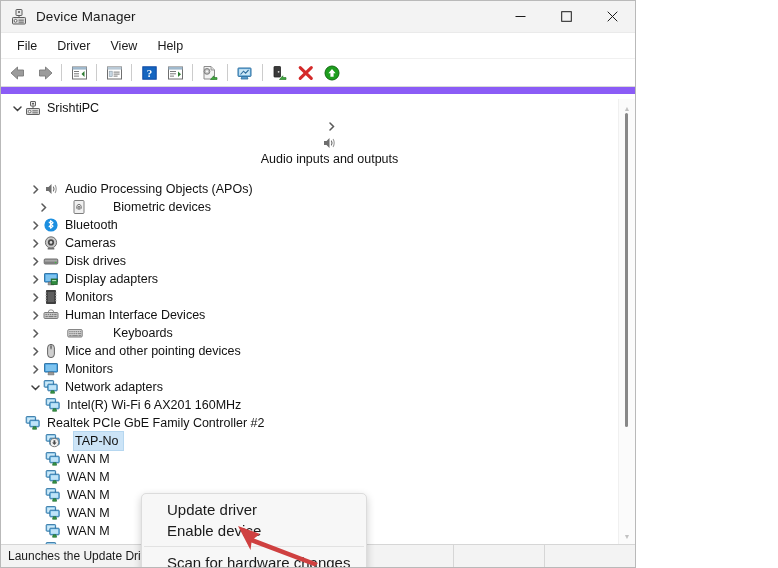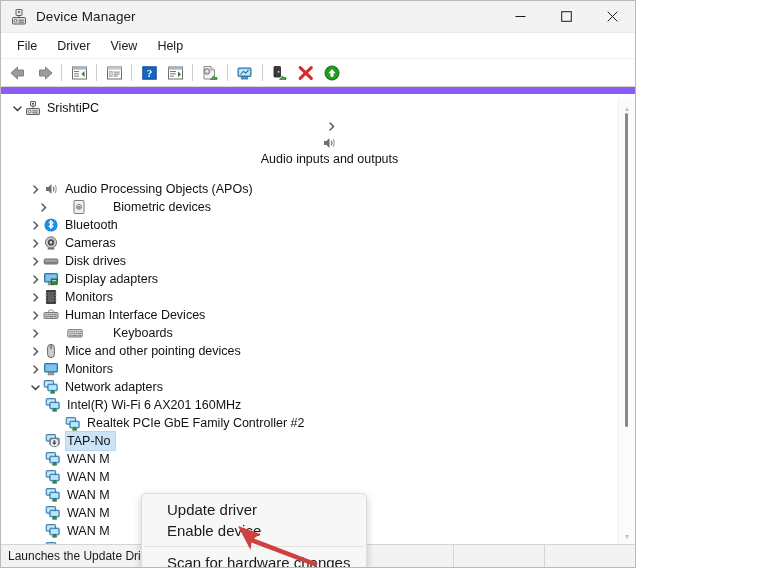--- a/index.html
+++ b/index.html
@@ -649,32 +649,32 @@
         <svg class="node-icon" viewBox="0 0 16 16">
           <rect x="1.2" y="1.6" width="9.4" height="6.6" rx="0.7" fill="#7dc2ea" stroke="#2a6e9e" stroke-width="0.9"></rect>
           <rect x="2.2" y="2.6" width="7.4" height="4.6" fill="#cce9f8"></rect>
           <rect x="4.8" y="5.2" width="9.4" height="6.6" rx="0.7" fill="#5fb0e3" stroke="#2a6e9e" stroke-width="0.9"></rect>
           <rect x="5.8" y="6.2" width="7.4" height="4.6" fill="#bfe3f7"></rect>
           <path d="M8.2 11.8 L7.6 14.2 H11.6 L11 11.8 Z" fill="#3a9a4a" stroke="#1f6b2c" stroke-width="0.7"></path>
         </svg>
         <span class="row-label-box">Intel(R) Wi-Fi 6 AX201 160MHz</span>
       </div>
 
-      <div class="tree-row" style="padding-left:64px;align-items:flex-end;">
+      <div class="tree-row" style="padding-left:24px;">
         <svg class="node-icon" viewBox="0 0 16 16">
           <rect x="1.2" y="1.6" width="9.4" height="6.6" rx="0.7" fill="#7dc2ea" stroke="#2a6e9e" stroke-width="0.9"></rect>
           <rect x="2.2" y="2.6" width="7.4" height="4.6" fill="#cce9f8"></rect>
           <rect x="4.8" y="5.2" width="9.4" height="6.6" rx="0.7" fill="#5fb0e3" stroke="#2a6e9e" stroke-width="0.9"></rect>
           <rect x="5.8" y="6.2" width="7.4" height="4.6" fill="#bfe3f7"></rect>
           <path d="M8.2 11.8 L7.6 14.2 H11.6 L11 11.8 Z" fill="#3a9a4a" stroke="#1f6b2c" stroke-width="0.7"></path>
         </svg>
         <span class="row-label-box">Realtek PCIe GbE Family Controller #2</span>
       </div>
 
-      <div class="tree-row selected" style="padding-left:44px;">
+      <div class="tree-row selected" style="padding-left:44px;gap:8px;">
         <svg class="node-icon" viewBox="0 0 16 16">
           <rect x="1.2" y="1.6" width="9.4" height="6.6" rx="0.7" fill="#7dc2ea" stroke="#2a6e9e" stroke-width="0.9"></rect>
           <rect x="2.2" y="2.6" width="7.4" height="4.6" fill="#cce9f8"></rect>
           <rect x="4.8" y="5.2" width="9.4" height="6.6" rx="0.7" fill="#5fb0e3" stroke="#2a6e9e" stroke-width="0.9"></rect>
           <rect x="5.8" y="6.2" width="7.4" height="4.6" fill="#bfe3f7"></rect>
           <circle cx="9.4" cy="9.6" r="4.1" fill="#f2f2f2" stroke="#6e6e6e" stroke-width="0.9"></circle>
           <path d="M9.4 7.1 L11.7 9.7 H10.3 V12 H8.5 V9.7 H7.1 Z" fill="#4a4a4a" transform="rotate(180 9.4 9.6)"></path>
         </svg>
         <span class="row-label-box">TAP-No</span>
       </div>

